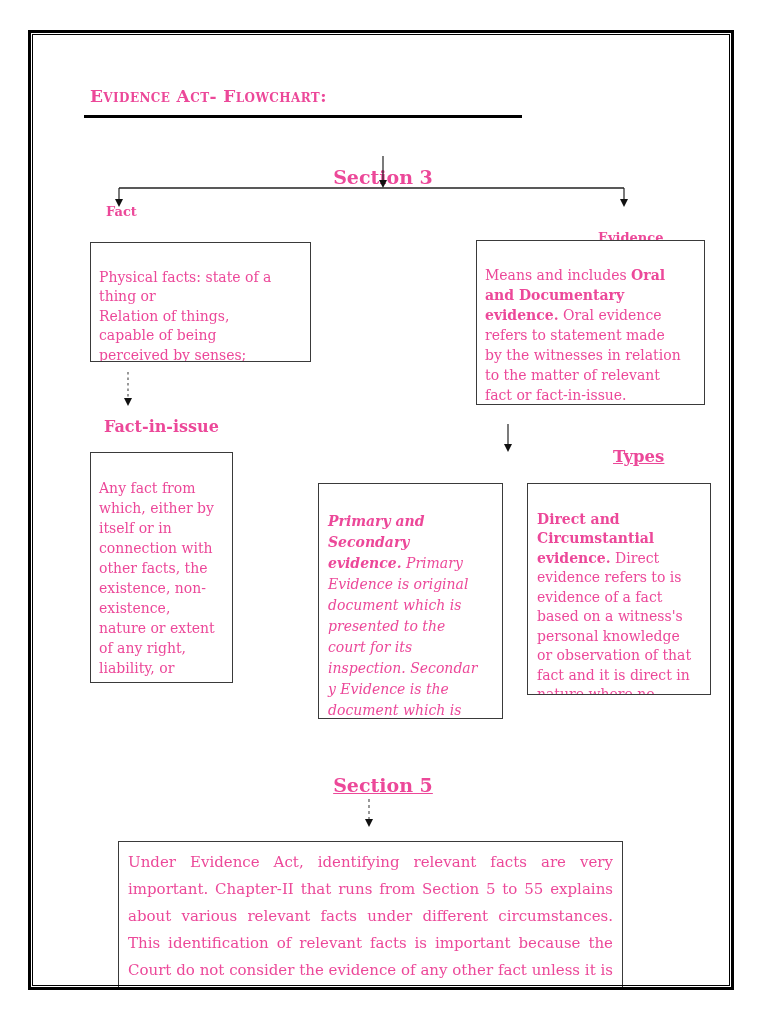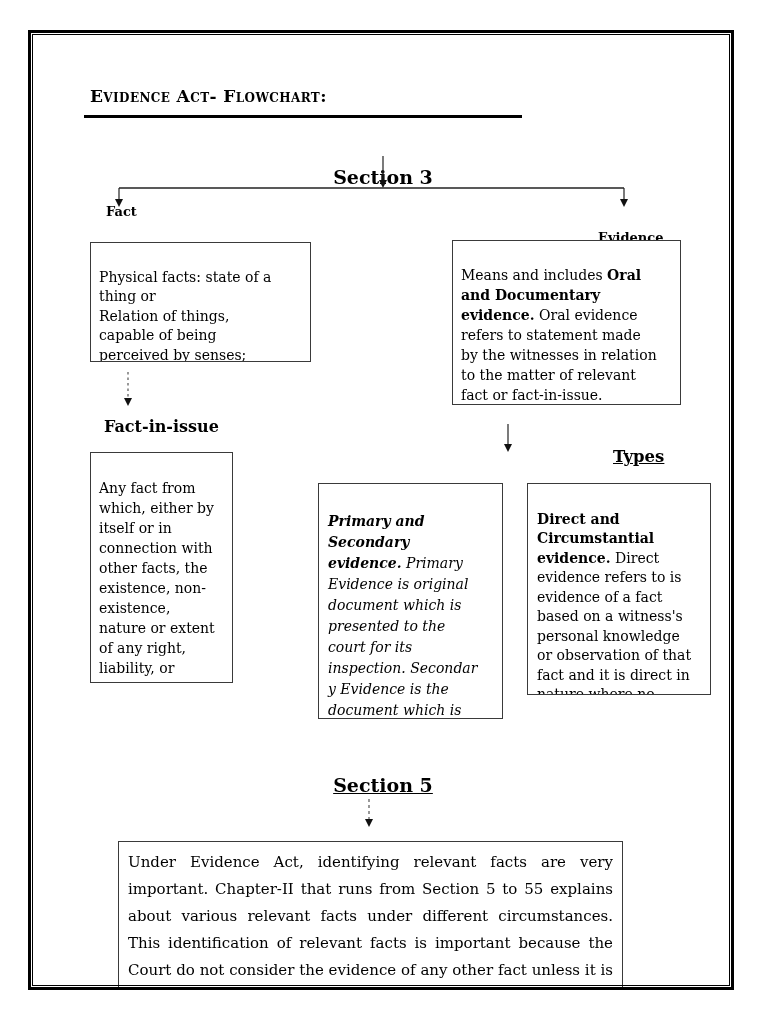--- a/index.html
+++ b/index.html
@@ -1,18 +1,18 @@
 <!DOCTYPE html>
 <html><head>
 <meta charset="utf-8">
 <style>
   html,body{margin:0;padding:0;background:#ffffff;}
   .canvas{
     position:relative;width:768px;height:1024px;background:#ffffff;overflow:hidden;
-    font-family:"DejaVu Serif","Liberation Serif",serif;color:#000000;
+    font-family:"DejaVu Serif","Liberation Serif",serif;color:#ec4899;
   }
   
   .frame-outer{position:absolute;left:28px;top:30px;width:706px;height:960px;
     border:3px solid #000;box-sizing:border-box;z-index:20;pointer-events:none;}
   .frame-inner{position:absolute;left:32px;top:34px;width:698px;height:952px;
     border:1px solid #000;box-sizing:border-box;z-index:20;pointer-events:none;}
 
   .abs{position:absolute;box-sizing:border-box;}
 
   .doc-title{left:90px;top:86px;font-size:17px;font-weight:bold;
@@ -26,21 +26,21 @@
   .branch-label{font-size:13px;font-weight:bold;white-space:nowrap;}
   .lbl-fact{left:106px;top:204px;}
   .lbl-evidence{left:598px;top:206px;margin-top:24px;}
   .lbl-fii{left:104px;top:417px;font-size:16px;}
   .lbl-types{left:613px;top:447px;font-size:16.5px;text-decoration:underline;}
 
   .tbox{border:1px solid #3a3a3a;background:#fff;overflow:hidden;
     font-size:14px;line-height:20px;white-space:pre-line;z-index:3;}
   .tbox b{font-weight:bold;}
   .box-fact{left:90px;top:242px;width:221px;height:120px;padding:5px 21px 0 8px;line-height:19.5px;}
-  .box-evidence{left:452px;top:240px;width:229px;height:165px;padding:4px 4px 0 8px;}
+  .box-evidence{left:476px;top:240px;width:229px;height:165px;padding:4px 4px 0 8px;}
   .box-fii{left:90px;top:452px;width:143px;height:231px;padding:5px 2px 0 8px;}
   .box-primary{left:318px;top:483px;width:185px;height:236px;padding:6px 4px 0 9px;line-height:21px;font-style:italic;}
   .box-direct{left:527px;top:483px;width:184px;height:212px;padding:6px 3px 0 9px;line-height:19.5px;}
   .box-section5{left:118px;top:841px;width:505px;height:148px;padding:7px 9px;
     font-size:15px;line-height:27px;text-align:justify;white-space:normal;z-index:4;}
 
   .connectors{position:absolute;left:0;top:0;width:768px;height:1024px;z-index:5;pointer-events:none;}
 </style>
 </head>
 <body>

